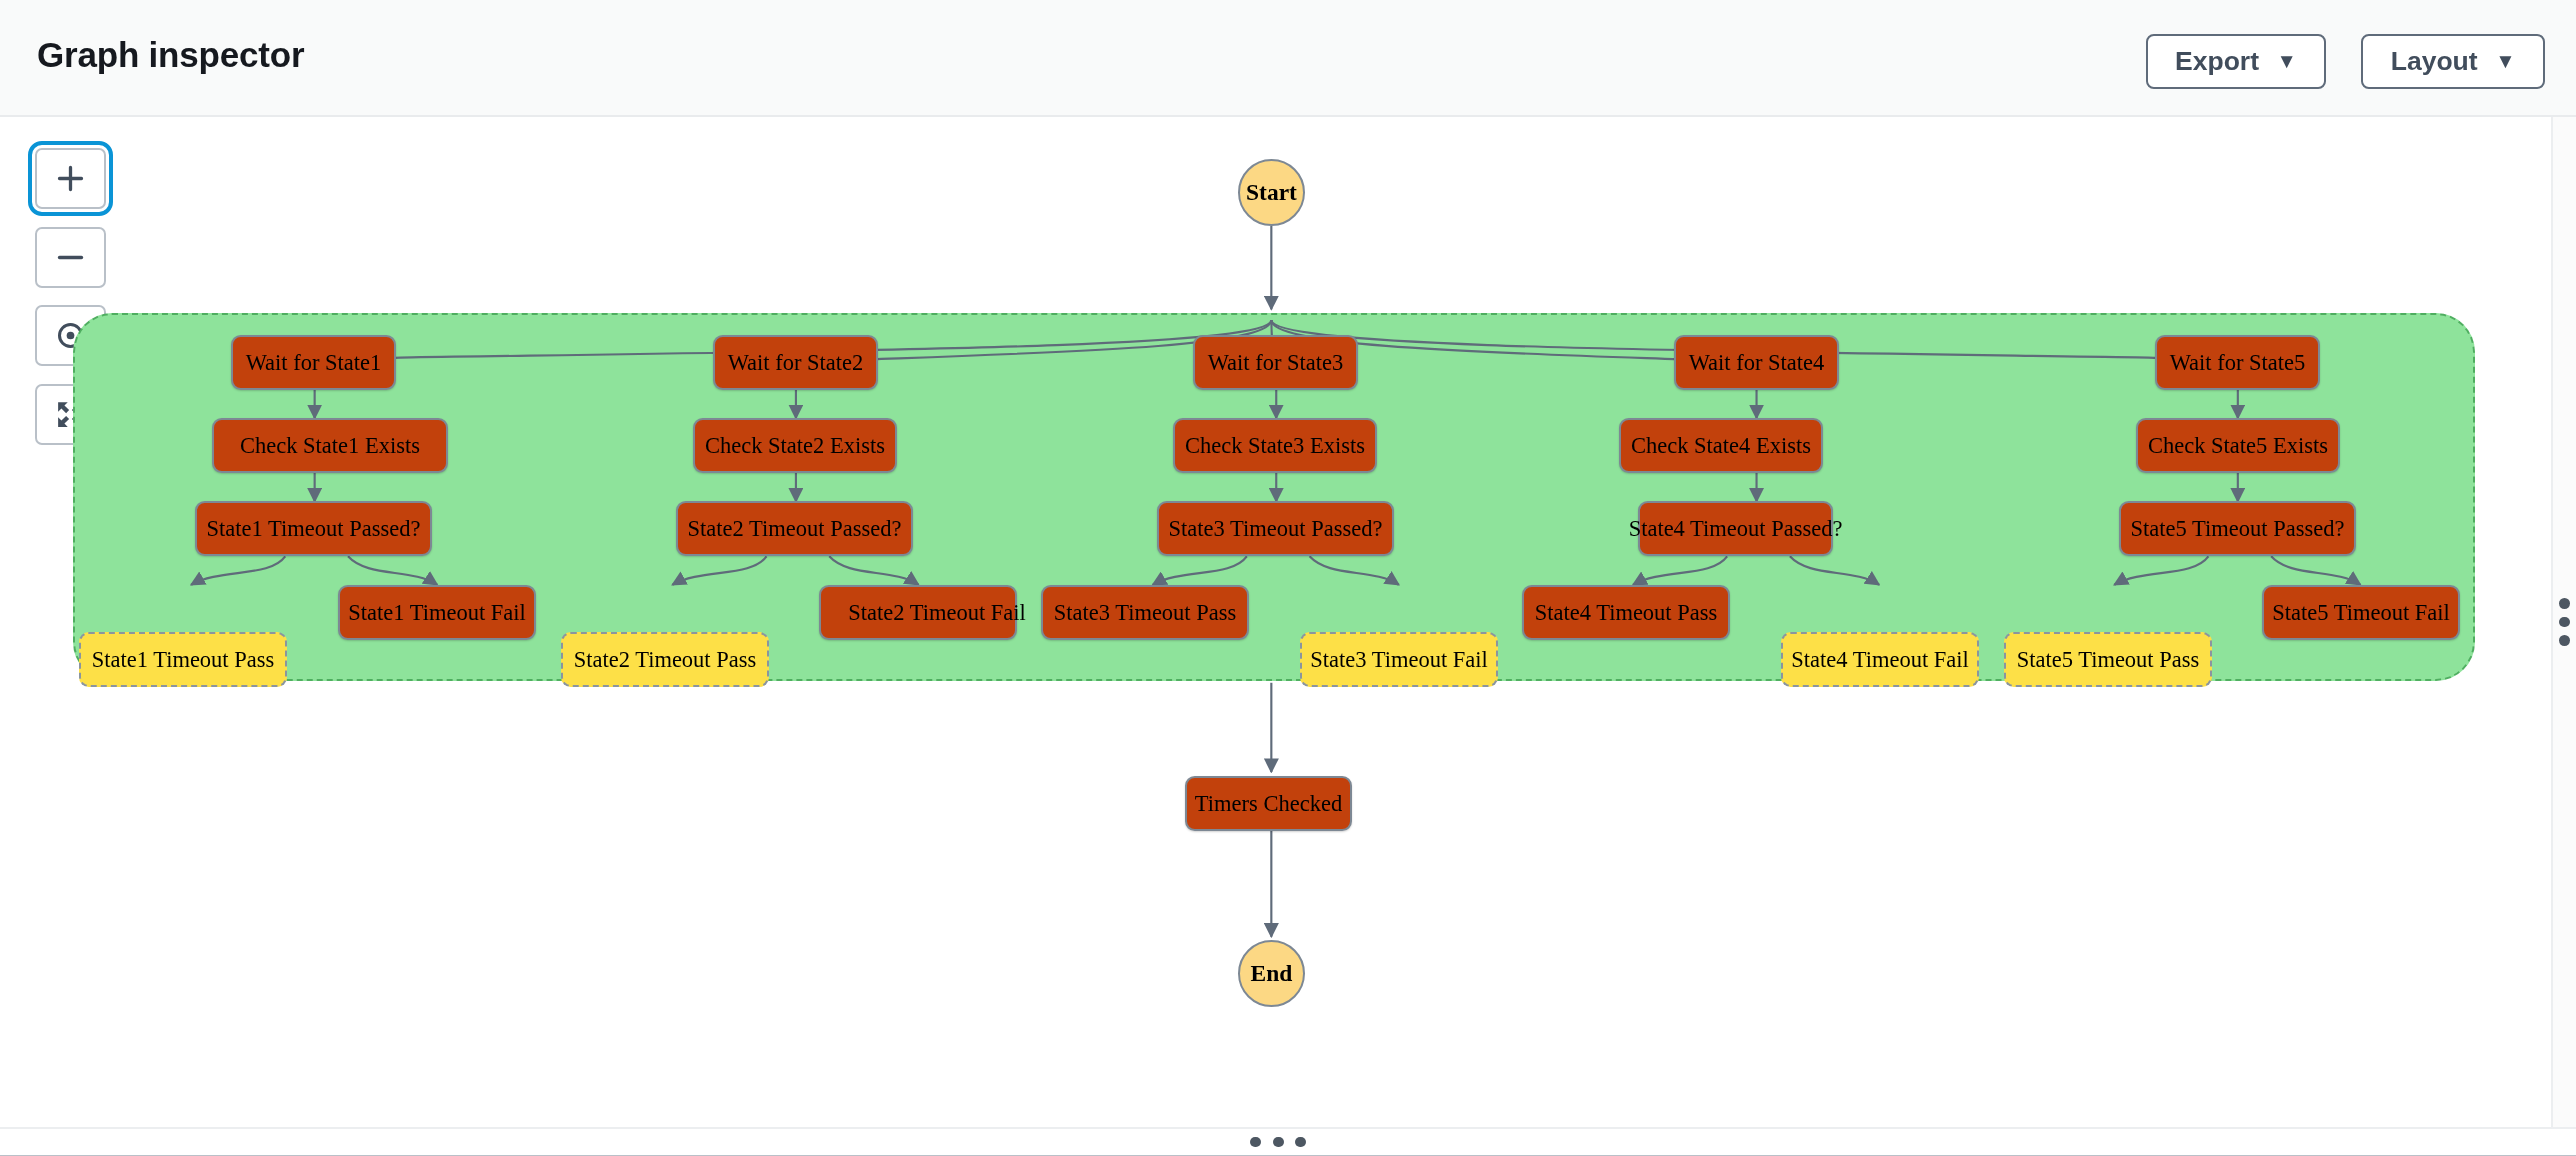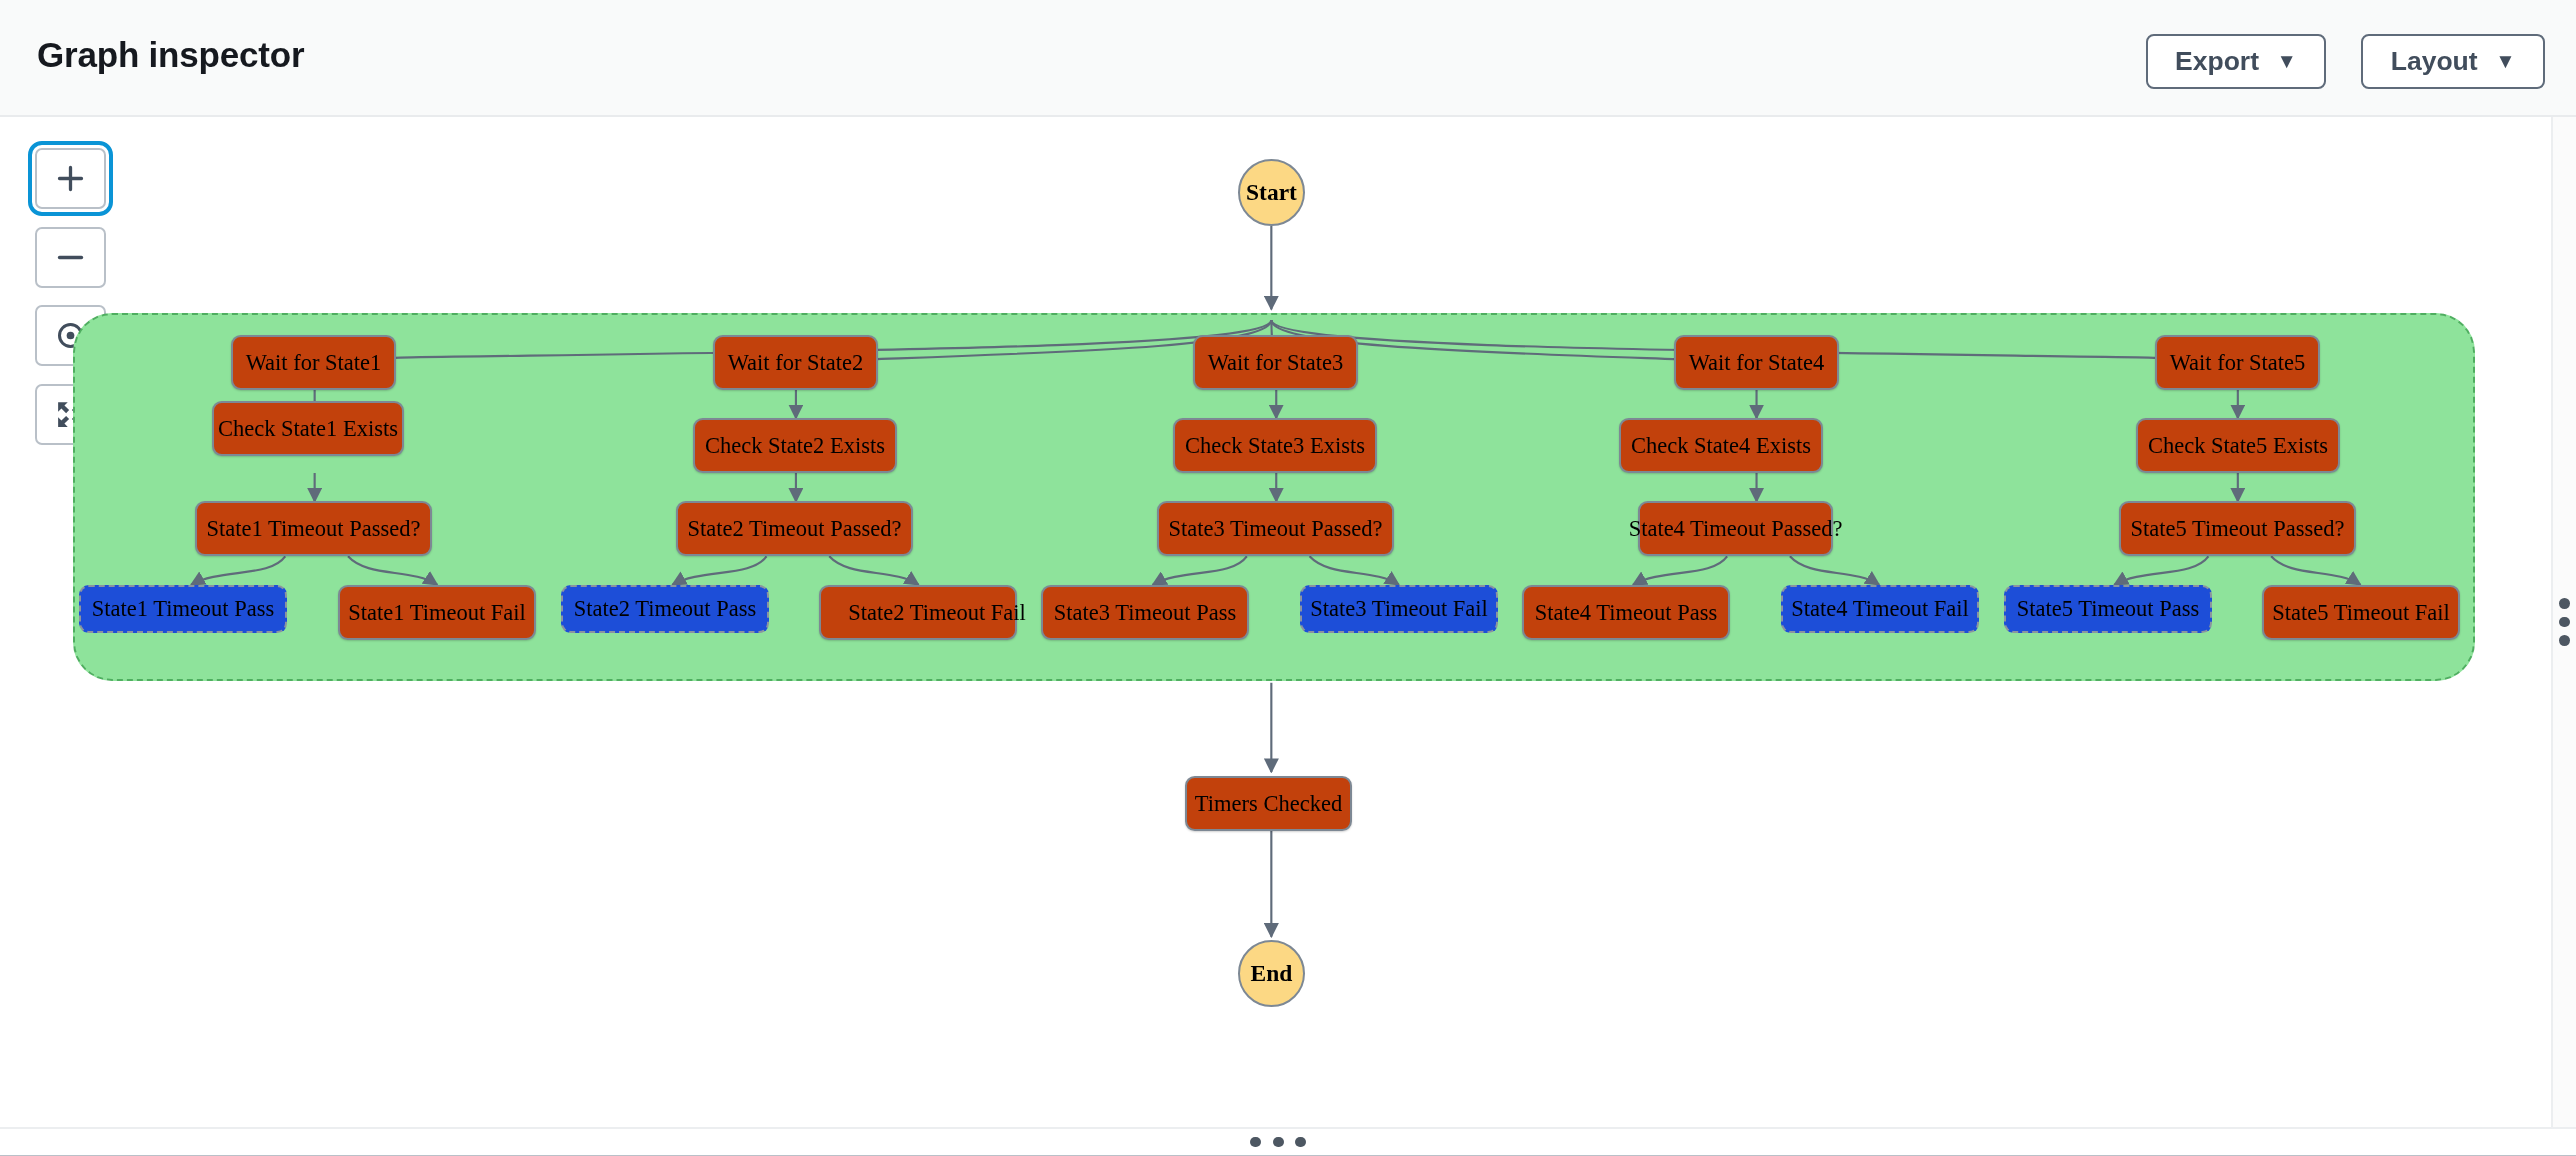--- a/index.html
+++ b/index.html
@@ -90,24 +90,25 @@
     font-family: Liberation Serif, serif;
   }
   .node.task {
     background: #c2410c;
     border: 2px solid #7d8894;
     border-radius: 9.8px;
     height: 55px;
     box-shadow: 0 1px 2px rgba(0,0,0,0.18);
   }
   .node.skipped {
-    background: #1d4ed8;
+    background: #fde047;
     border: 2px dashed #8b959f;
     border-radius: 9.8px;
-    height: 48px;
+    height: 55px;
+    margin-top: 47px;
   }
   .node.terminal {
     background: #fcd884;
     border: 2px solid #7d8894;
     border-radius: 50%;
     width: 67px; height: 67px;
     font-weight: bold;
     font-size: 23.5px;
   }
 
@@ -252,21 +253,21 @@
         </g>
       </svg>
 
       <div id="node-layer">
           <div class="node terminal" style="left: 1238px; top: 42px;">
             <span>Start</span>
           </div>
           <div class="node task" style="left: 231px; top: 218px; width: 165px;">
             <span>Wait for State1</span>
           </div>
-          <div class="node task" style="left: 212px; top: 284px; width: 192px;">
+          <div class="node task" style="left: 212px; top: 301px; width: 236px;">
             <span>Check State1 Exists</span>
           </div>
           <div class="node task" style="left: 195px; top: 384px; width: 237px;">
             <span>State1 Timeout Passed?</span>
           </div>
           <div class="node skipped" style="left: 79px; top: 468px; width: 208px;">
             <span>State1 Timeout Pass</span>
           </div>
           <div class="node task" style="left: 338px; top: 468px; width: 198px;">
             <span>State1 Timeout Fail</span>

